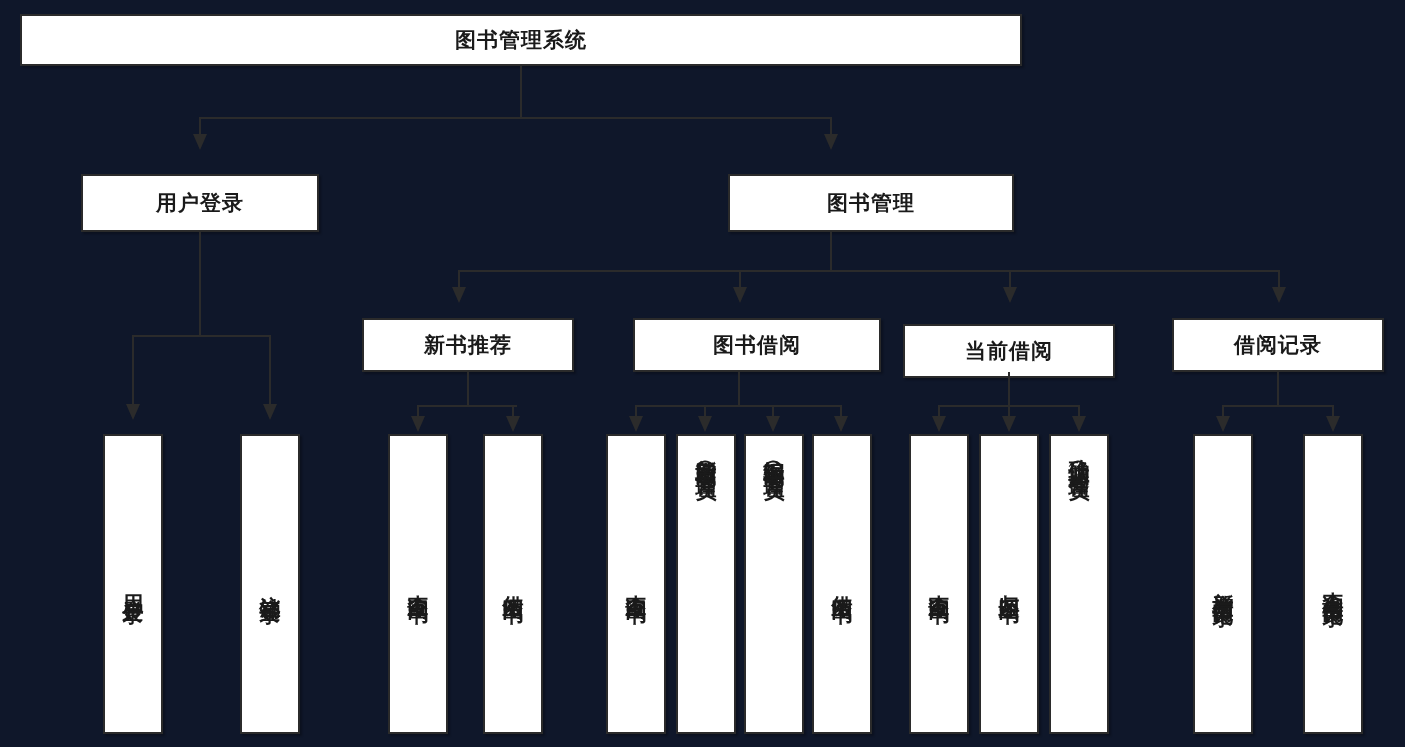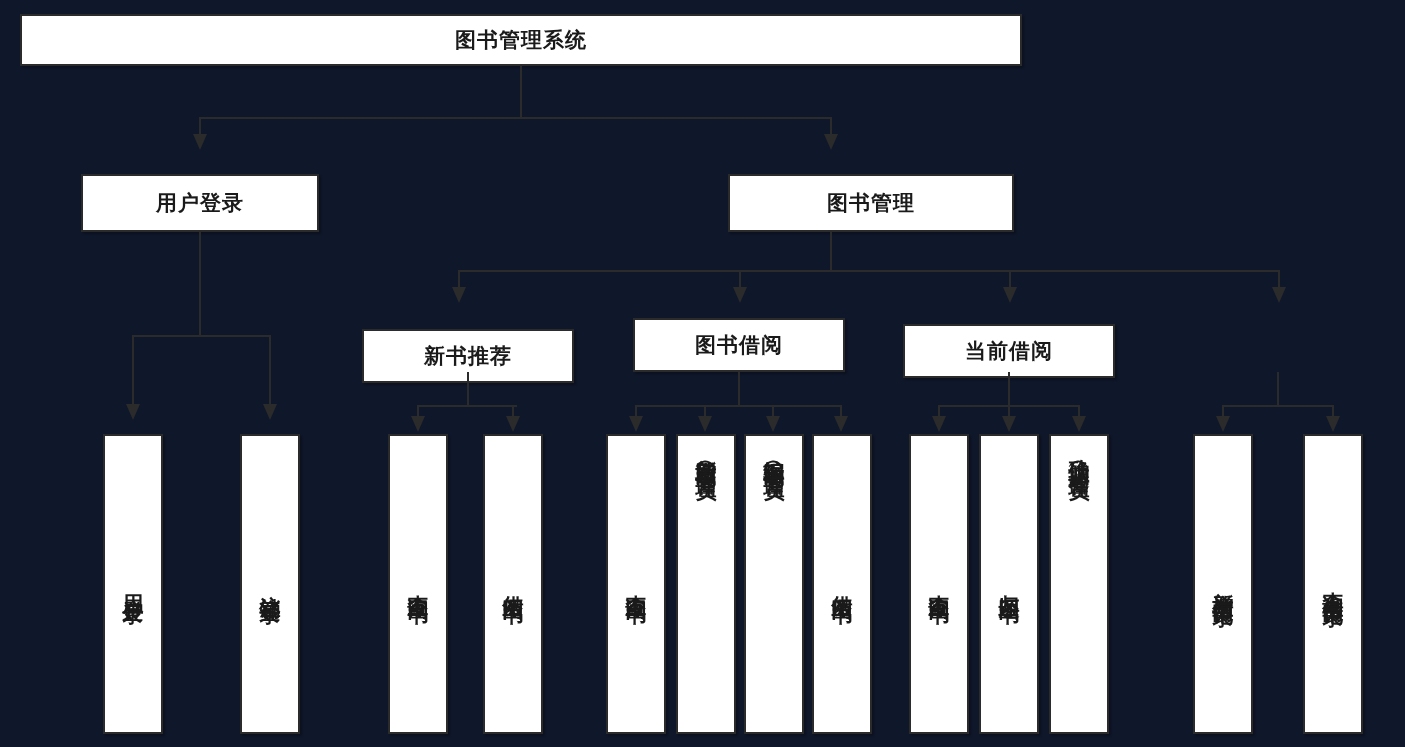--- a/index.html
+++ b/index.html
@@ -118,28 +118,31 @@
   <div class="line-h" style="left:458px; top:270px; width:822px; height:2px;"></div>
   <div class="line-v" style="left:458px; top:270px; width:2px; height:20px;"></div>
   <div class="arrow" style="left:452px; top:287px;"></div>
   <div class="line-v" style="left:739px; top:270px; width:2px; height:20px;"></div>
   <div class="arrow" style="left:733px; top:287px;"></div>
   <div class="line-v" style="left:1009px; top:270px; width:2px; height:20px;"></div>
   <div class="arrow" style="left:1003px; top:287px;"></div>
   <div class="line-v" style="left:1278px; top:270px; width:2px; height:20px;"></div>
   <div class="arrow" style="left:1272px; top:287px;"></div>
 
-  <div class="node" style="left:362px; top:329px; width:212px; height:54px;">
+  <div class="node" style="left:362px; top:318px; width:212px; height:54px;">
     <span class="label">新书推荐</span>
   </div>
-  <div class="node" style="left:633px; top:318px; width:212px; height:54px;">
+  <div class="node" style="left:633px; top:318px; width:248px; height:54px;">
     <span class="label">图书借阅</span>
   </div>
   <div class="node" style="left:903px; top:324px; width:212px; height:54px;">
     <span class="label">当前借阅</span>
+  </div>
+  <div class="node" style="left:1172px; top:318px; width:212px; height:54px;">
+    <span class="label">借阅记录</span>
   </div>
 
   <div class="line-v" style="left:467px; top:372px; width:2px; height:34px;"></div>
   <div class="line-h" style="left:417px; top:405px; width:100px; height:2px;"></div>
   <div class="line-v" style="left:417px; top:405px; width:2px; height:14px;"></div>
   <div class="arrow" style="left:411px; top:416px;"></div>
   <div class="line-v" style="left:512px; top:405px; width:2px; height:14px;"></div>
   <div class="arrow" style="left:506px; top:416px;"></div>
 
   <div class="line-v" style="left:738px; top:372px; width:2px; height:34px;"></div>

